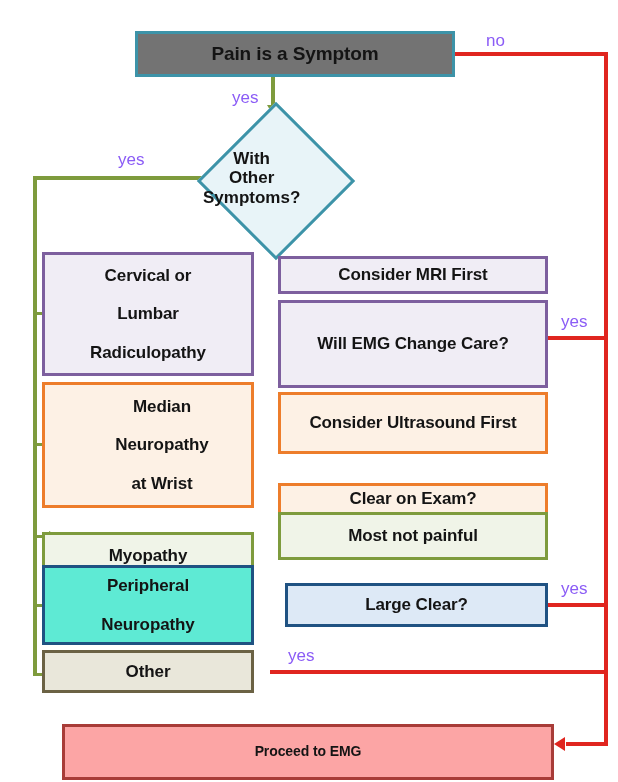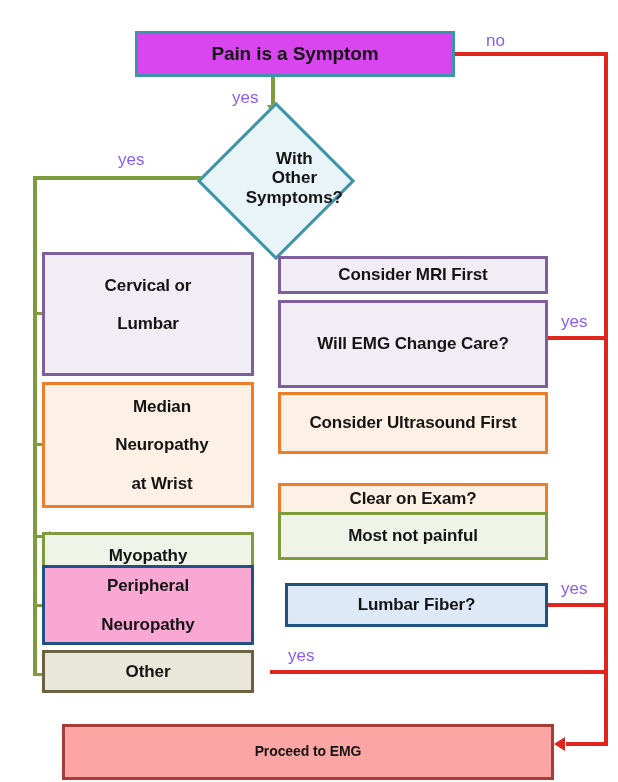--- a/index.html
+++ b/index.html
@@ -30,51 +30,51 @@
     line-height: 1.12;
     letter-spacing: -0.1px;
     border-style: solid;
   }
   .node span { display: block; width: 100%; }
 
   
   #n-pain {
     left: 135px; top: 31px; width: 320px; height: 46px;
     border-width: 3px; border-color: #3d93a8;
-    background: #d946ef;
+    background: #737373;
     font-size: 19px;
   }
 
   
   #n-diamond-wrap {
     position: absolute;
     left: 203px; top: 113px; width: 140px; height: 130px;
   }
   #n-diamond-shape {
     position: absolute;
     left: 17px; top: 12px; width: 106px; height: 106px;
     background: #e8f4f8;
     border: 3px solid #3d93a8;
     transform: rotate(45deg);
   }
   #n-diamond-label {
     position: absolute;
     left: 0; top: 0; width: 140px; height: 130px;
-    display: flex; align-items: center; justify-content: flex-end;
+    display: flex; align-items: center; justify-content: flex-start;
     text-align: center;
     font-size: 17px; font-weight: bold; color: #141414;
     line-height: 1.14;
   }
 
   
   .left-col { left: 42px; width: 212px; }
   #n-radic   { top: 252px;  height: 124px; border-width: 3px; border-color: #7d5f9e; background: #f0edf5; font-size: 17px; }
   #n-median  { top: 382px;  height: 126px; border-width: 3px; border-color: #ed7d2b; background: #fdf1e5; font-size: 17px; padding-left: 28px; }
   #n-myo     { top: 512px;  height: 48px;  border-width: 3px; border-color: #7e9b3d; background: #f0f4e8; font-size: 17px; margin-top: 20px; }
-  #n-periph  { top: 565px;  height: 80px;  border-width: 3px; border-color: #1f5282; background: #f9a8d4; font-size: 17px; }
+  #n-periph  { top: 565px;  height: 80px;  border-width: 3px; border-color: #1f5282; background: #5eead4; font-size: 17px; }
   #n-other   { top: 650px;  height: 43px;  border-width: 3px; border-color: #6b6244; background: #e9e7da; font-size: 17px; }
 
   
   .right-col { left: 278px; width: 270px; }
   #n-mri     { top: 256px; height: 38px;  border-width: 3px; border-color: #7d5f9e; background: #f0edf5; font-size: 17px; }
   #n-emgq    { top: 300px; height: 88px;  border-width: 3px; border-color: #7d5f9e; background: #f0edf5; font-size: 17px; }
   #n-us      { top: 392px; height: 62px;  border-width: 3px; border-color: #ed7d2b; background: #fdf1e5; font-size: 17px; }
   #n-exam    { top: 462px; height: 32px;  border-width: 3px; border-color: #ed7d2b; background: #fdf1e5; font-size: 17px; margin-top: 21px; }
   #n-notpain { top: 512px; height: 48px;  border-width: 3px; border-color: #7e9b3d; background: #f0f4e8; font-size: 17px; }
   #n-fiber   { left: 285px; width: 263px; top: 583px; height: 44px; border-width: 3px; border-color: #1f5282; background: #dde9f6; font-size: 17px; }
@@ -180,20 +180,21 @@
         <div>Other</div>
         <div>Symptoms?</div>
       </div>
     </div>
   </div>
 
   <div class="node left-col" id="n-radic">
     <span>
       <span>Cervical or</span><br>
       <span>Lumbar</span><br>
+      <span>Radiculopathy</span>
     </span>
   </div>
 
   <div class="node left-col" id="n-median">
     <span>
       <span>Median</span><br>
       <span>Neuropathy</span><br>
       <span>at Wrist</span>
     </span>
   </div>
@@ -227,20 +228,20 @@
 
   <div class="node right-col" id="n-exam">
     <span>Clear on Exam?</span>
   </div>
 
   <div class="node right-col" id="n-notpain">
     <span>Most not painful</span>
   </div>
 
   <div class="node" id="n-fiber">
-    <span>Lumbar Fiber?</span>
+    <span>Large Clear?</span>
   </div>
 
   <div class="node" id="n-emg">
     <span>Proceed to EMG</span>
   </div>
 
 </div>
 
 </body></html>

